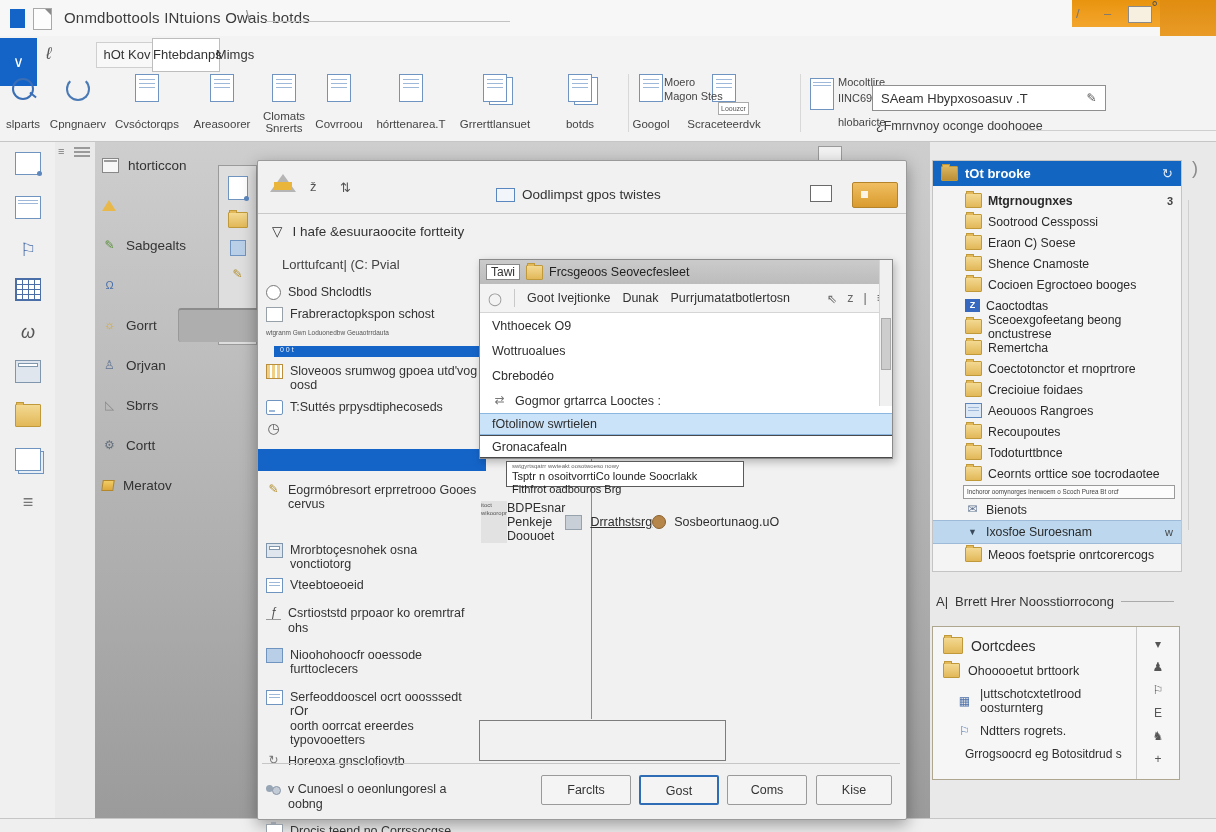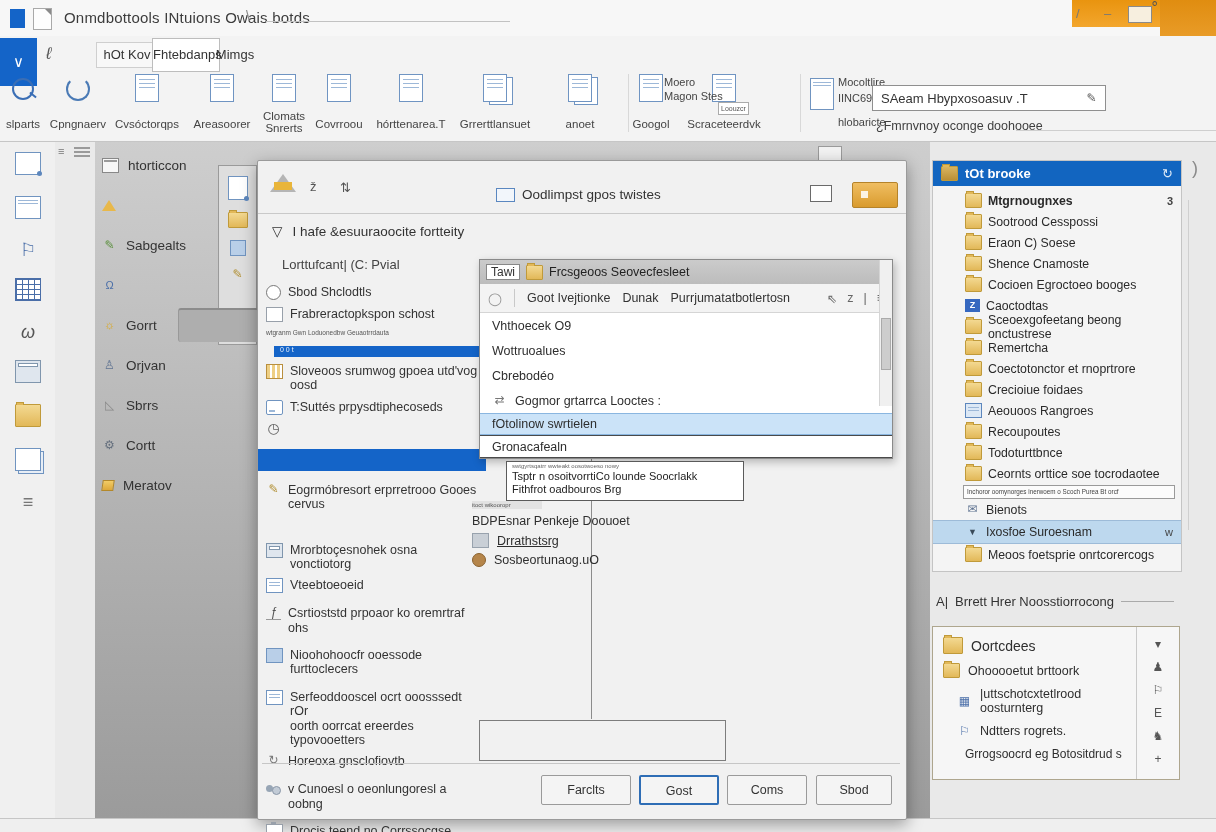--- a/index.html
+++ b/index.html
@@ -133,24 +133,24 @@
   .pp-tbtn{background:#fff;border:1px solid #888;font-size:12px;padding:0 4px;line-height:14px;color:#333}
   .pp-toolbar{height:28px;background:#f3f3f3;border-bottom:1px solid #d5d5d5;display:flex;align-items:center;gap:12px;padding:0 8px;font-size:12.5px;color:#333}
   .pp-toolbar .tsep{width:1px;height:18px;background:#c9c9c9}
   .pp-toolbar .tr{margin-left:auto;display:flex;gap:10px;color:#666}
   #pp-list{position:relative;height:146px;overflow:hidden}
   #pp-list .row{display:flex;align-items:center;gap:8px;height:25px;padding-left:12px;font-size:12.5px;color:#2e2e2e}
   #pp-list .row.sel{background:#cbe3f8;border-top:1px solid #8ab6e0;border-bottom:1px solid #8ab6e0;height:20px}
   #pp-list .row.white{background:#fff;border-top:1px solid #4a4a4a;border-bottom:1px solid #4a4a4a;height:21px}
   .pp-scroll{position:absolute;right:0;top:0;width:12px;height:146px;background:#f0f0f0;border-left:1px solid #d5d5d5}
   .pp-thumb{position:absolute;right:1px;top:58px;width:10px;height:52px;background:#cdcdcd;border:1px solid #aaa;box-sizing:border-box}
-  #tooltip{left:248px;top:300px;width:238px;height:40px;background:#fff;border:1px solid #5a5a5a;z-index:12;padding:1px 5px;box-sizing:border-box}
+  #tooltip{left:248px;top:300px;width:238px;height:26px;background:#fff;border:1px solid #5a5a5a;z-index:12;padding:1px 5px;box-sizing:border-box}
   #tooltip .tt-tiny{font-size:6px;color:#666;line-height:7px}
   #tooltip .tt-line{font-size:11px;color:#222;line-height:13px}
-  #below-popup{left:214px;top:340px;width:270px;display:flex;flex-direction:column;gap:5px;font-size:12.5px;color:#2e2e2e}
+  #below-popup{left:223px;top:340px;width:270px;display:flex;font-size:12.5px;color:#2e2e2e}
   #below-popup .row{display:flex;align-items:center;gap:8px}
   #below-popup .tinychip{font-size:6px;color:#555;background:#e2e2e2;width:70px;line-height:8px}
   .und{text-decoration:underline}
   
   #rpanel{left:932px;top:160px;width:248px;background:#f4f4f4;border:1px solid #c4c4c4;z-index:5}
   .rp-header{height:25px;background:#1265c0;display:flex;align-items:center;gap:7px;padding:0 8px;color:#fff;font-size:13px;font-weight:bold}
   .rp-header .ic-folder{background:linear-gradient(#d9b45f,#bb8f35)}
   .rp-header .rh-ic{margin-left:auto;font-weight:normal;opacity:.85;font-size:13px}
   #rp-list{position:relative;padding:4px 0 6px}
   #rp-list .row{display:flex;align-items:center;gap:6px;height:21px;padding:0 8px 0 32px;font-size:12.3px;color:#2a2a2a}
@@ -234,21 +234,21 @@
       <div class="rg g6">
         <span class="rg-ic"></span>
         <div class="rg-lab">hórttenarea.T</div>
       </div>
       <div class="rg g7">
         <span class="rg-ic"></span>
         <div class="rg-lab">Grrerttlansuet</div>
       </div>
       <div class="rg g8">
         <span class="rg-ic"></span>
-        <div class="rg-lab">anoet</div>
+        <div class="rg-lab">botds</div>
       </div>
       <div class="rg g9">
         <span class="rg-ic"></span>
         <div class="rg-lab">Googol</div>
       </div>
       <div class="rg g10">
         <span class="rg-ic"></span>
         <div class="rg-lab">Scraceteerdvk</div>
       </div>
     </div>
@@ -409,21 +409,21 @@
         <span class="ic ic-clip"></span>
         <span class="lbl">Drocis teend no Corrssocgse</span>
       </div>
     </div>
   <div class="abs dlg-vline"></div>
   <div class="abs dlg-wire"></div>
   <div class="abs dlg-btm-sep"></div>
   <div class="dlg-btn b0">Farclts</div>
   <div class="dlg-btn b1">Gost</div>
   <div class="dlg-btn b2">Coms</div>
-  <div class="dlg-btn b3">Sbod</div>
+  <div class="dlg-btn b3">Kise</div>
 
   <div class="abs" id="popup">
     <div class="pp-titlebar">
       <span class="pp-tbtn">Tawi</span>
       <span class="ic ic-folder"></span>
       <span>Frcsgeoos Seovecfesleet</span>
     </div>
     <div class="pp-toolbar">
       <span style="color:#9a9a9a">◯</span>
       <span class="tsep"></span>

